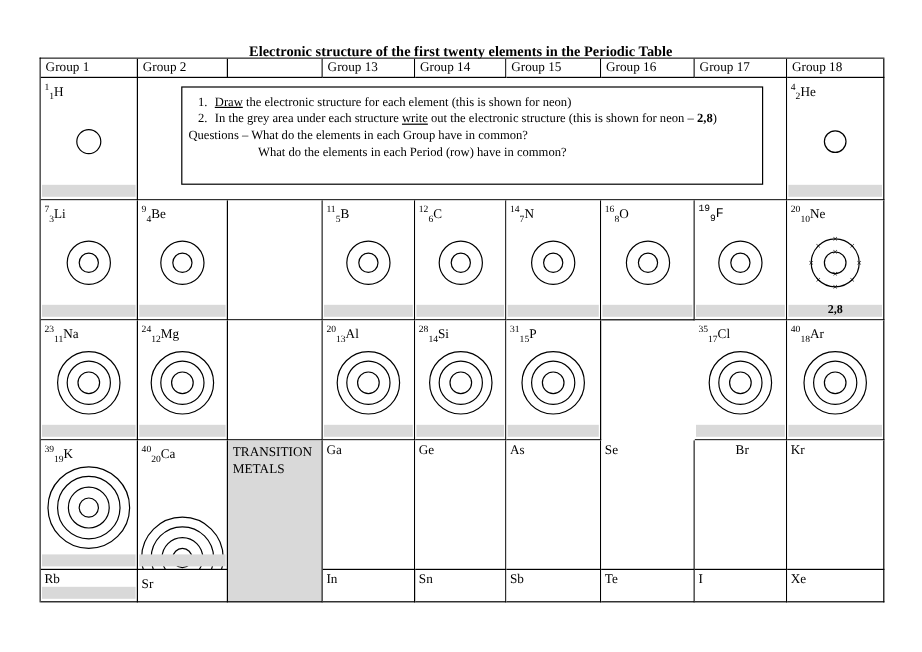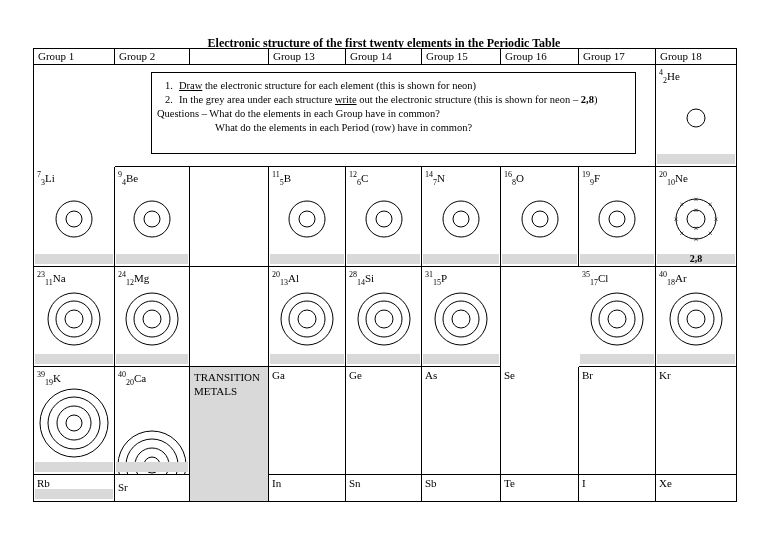--- a/index.html
+++ b/index.html
@@ -50,20 +50,29 @@
 <div class="ptable" style="grid-template-columns: 81px 75px 79px 77px 76px 79px 78px 77px 81px; grid-template-rows: 16px 102px 100px 100px 108px 27px;">
     <div class="cell header" style="grid-area: 1 / 1 / span 1 / span 1;">Group 1</div>
     <div class="cell header" style="grid-area: 1 / 2 / span 1 / span 1;">Group 2</div>
     <div class="cell header" style="grid-area: 1 / 3 / span 1 / span 1;"></div>
     <div class="cell header" style="grid-area: 1 / 4 / span 1 / span 1;">Group 13</div>
     <div class="cell header" style="grid-area: 1 / 5 / span 1 / span 1;">Group 14</div>
     <div class="cell header" style="grid-area: 1 / 6 / span 1 / span 1;">Group 15</div>
     <div class="cell header" style="grid-area: 1 / 7 / span 1 / span 1;">Group 16</div>
     <div class="cell header" style="grid-area: 1 / 8 / span 1 / span 1;">Group 17</div>
     <div class="cell header" style="grid-area: 1 / 9 / span 1 / span 1;">Group 18</div>
+    <div class="cell element" style="grid-area: 2 / 1 / span 1 / span 1;">
+      <div class="elabel"><sup>1</sup><sub>1</sub>H</div>
+      <div class="shellwrap">
+        <svg width="24" height="24">
+          <circle cx="12" cy="12" r="10" fill="none" stroke="#000" stroke-width="1"></circle>
+        </svg>
+      </div>
+      <div class="strip"></div>
+    </div>
     <div class="cell instructions" style="grid-area: 2 / 2 / span 1 / span 7;">
       <div class="instr-box">
         <div class="iline item"><span class="inum">1.</span><span><span style="text-decoration: underline;">Draw</span><span> the electronic structure for each element (this is shown for neon)</span></span></div>
         <div class="iline item"><span class="inum">2.</span><span><span>In the grey area under each structure </span><span style="text-decoration: underline;">write</span><span> out the electronic structure (this is shown for neon – </span><span style="font-weight: bold;">2,8</span><span>)</span></span></div>
         <div class="iline" style="padding-left: 5px;">Questions – What do the elements in each Group have in common?</div>
         <div class="iline" style="padding-left: 63px;">What do the elements in each Period (row) have in common?</div>
       </div>
     </div>
     <div class="cell element" style="grid-area: 2 / 9 / span 1 / span 1;">
       <div class="elabel"><sup>4</sup><sub>2</sub>He</div>
@@ -128,21 +137,21 @@
     <div class="cell element" style="grid-area: 3 / 7 / span 1 / span 1;">
       <div class="elabel"><sup>16</sup><sub>8</sub>O</div>
       <div class="shellwrap">
         <svg width="40" height="40">
           <circle cx="20" cy="20" r="18" fill="none" stroke="#000" stroke-width="1"></circle>
           <circle cx="20" cy="20" r="8" fill="none" stroke="#000" stroke-width="1"></circle>
         </svg>
       </div>
       <div class="strip"></div>
     </div>
-    <div class="cell element" style="grid-area: 3 / 8 / span 1 / span 1;">
+    <div class="cell element" style="grid-area: 3 / 8 / span 1 / span 1; font-family: Liberation Mono, monospace;">
       <div class="elabel"><sup>19</sup><sub>9</sub>F</div>
       <div class="shellwrap">
         <svg width="40" height="40">
           <circle cx="20" cy="20" r="18" fill="none" stroke="#000" stroke-width="1"></circle>
           <circle cx="20" cy="20" r="8" fill="none" stroke="#000" stroke-width="1"></circle>
         </svg>
       </div>
       <div class="strip"></div>
     </div>
     <div class="cell element" style="grid-area: 3 / 9 / span 1 / span 1;">
@@ -275,21 +284,21 @@
     </div>
     <div class="cell symbol" style="grid-area: 5 / 5 / span 1 / span 1;">
       <div class="elabel">Ge</div>
     </div>
     <div class="cell symbol" style="grid-area: 5 / 6 / span 1 / span 1;">
       <div class="elabel">As</div>
     </div>
     <div class="cell symbol" style="grid-area: 5 / 7 / span 1 / span 1;">
       <div class="elabel">Se</div>
     </div>
-    <div class="cell symbol" style="grid-area: 5 / 8 / span 1 / span 1;">
+    <div class="cell symbol" style="grid-area: 5 / 8 / span 1 / span 1; text-align: center;">
       <div class="elabel">Br</div>
     </div>
     <div class="cell symbol" style="grid-area: 5 / 9 / span 1 / span 1;">
       <div class="elabel">Kr</div>
     </div>
     <div class="cell symbol" style="grid-area: 6 / 1 / span 1 / span 1;">
       <div class="elabel">Rb</div>
       <div class="strip"></div>
     </div>
     <div class="cell symbol" style="grid-area: 6 / 2 / span 1 / span 1; justify-content: center;">

